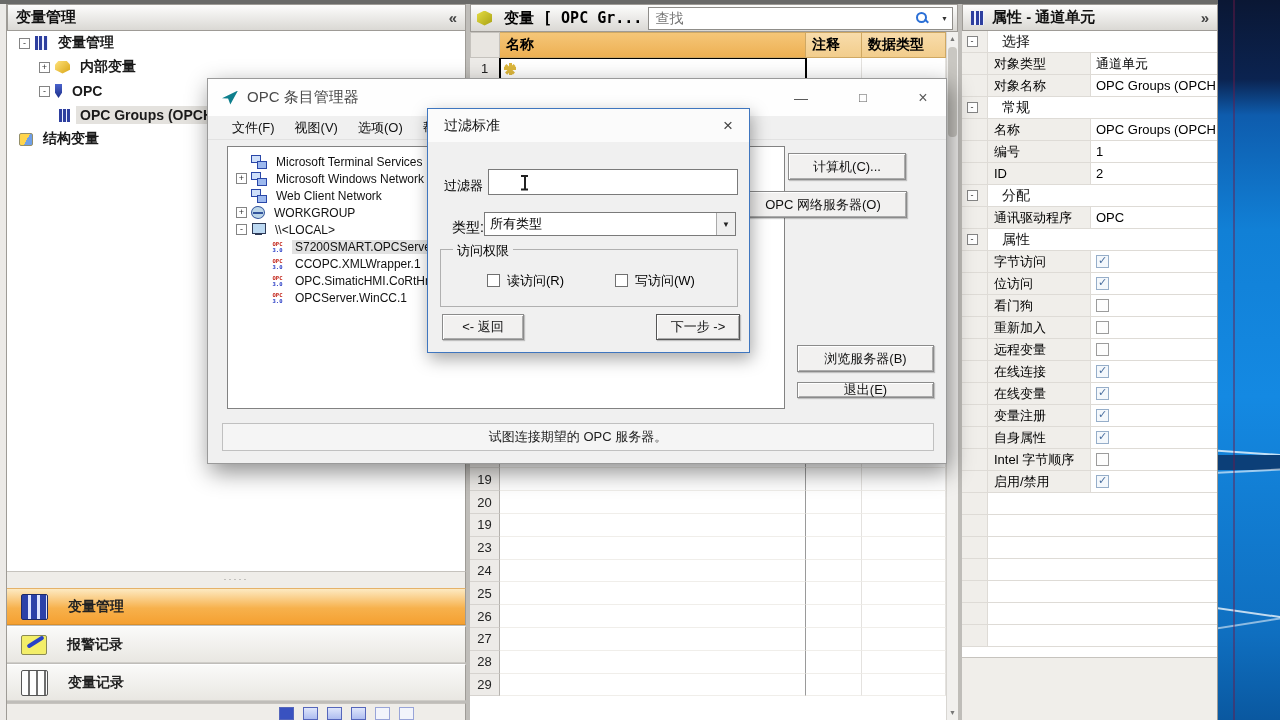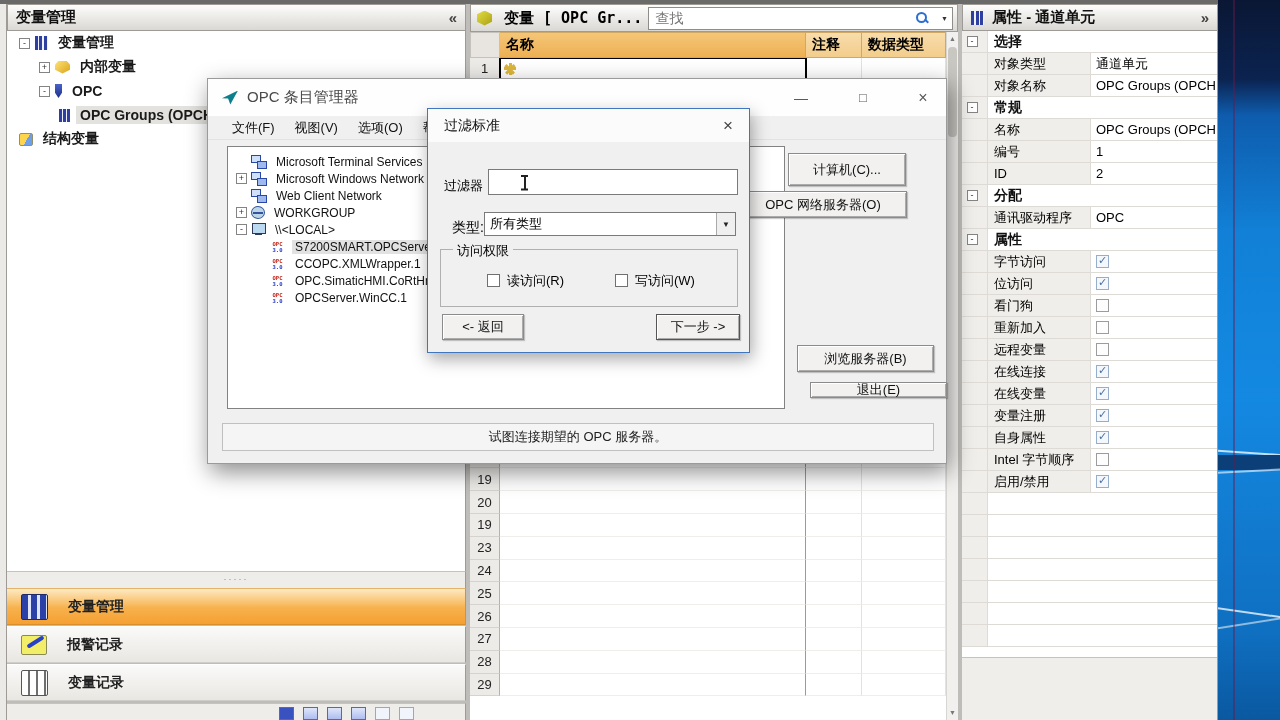--- a/index.html
+++ b/index.html
@@ -104,21 +104,21 @@
   .scroll-btn{position:absolute;left:0;width:11px;height:14px;background:#f1f0ee;color:#777;
     font-size:7px;text-align:center;line-height:14px;}
   #scroll-thumb{position:absolute;left:1px;top:15px;width:9px;height:90px;background:#c9c7c2;border-radius:4px;}
 
   
   #prop-panel{left:962px;top:4px;width:256px;height:716px;background:#f0eeea;border:1px solid #9e9b96;border-top:none;}
   #prop-header{left:962px;top:4px;width:256px;height:27px;}
   #prop-grid{left:962px;top:31px;width:255px;height:626px;background:#fff;overflow:hidden;}
   .p-row{display:flex;height:22px;border-bottom:1px solid #dedbd6;align-items:stretch;}
   .p-gutter{width:26px;background:#f0eeea;border-right:1px solid #dedbd6;display:flex;align-items:center;justify-content:center;}
-  .p-section{flex:1;display:flex;align-items:center;font-weight:bold;font-size:14px;padding-left:6px;background:#fff;color:#111;}
+  .p-section{flex:1;display:flex;align-items:center;font-weight:normal;font-size:14px;padding-left:14px;background:#fff;color:#111;}
   .p-label{width:103px;background:#f0eeea;border-right:1px solid #dedbd6;font-size:13px;display:flex;align-items:center;
     padding-left:6px;white-space:nowrap;overflow:hidden;}
   .p-value{flex:1;font-size:13px;display:flex;align-items:center;padding-left:5px;white-space:nowrap;overflow:hidden;background:#fff;}
   .cb{width:13px;height:13px;border:1px solid #9c9c9c;background:#fdfdfd;position:relative;}
   .cb.checked{border-color:#96aec9;background:#f4f8fc;}
   .cb.checked::after{content:"✓";position:absolute;left:1px;top:-2px;font-size:11px;font-weight:bold;color:#4a6f9f;}
   #prop-bottom{left:962px;top:657px;width:255px;height:63px;background:#f0eeea;border-top:1px solid #c6c3be;}
 
   
   #desktop{left:1218px;top:0;width:62px;height:720px;overflow:hidden;
@@ -144,24 +144,24 @@
   .menu-item{font-size:13px;color:#111;padding:3px 10px;cursor:pointer;}
   #opc-tree{position:absolute;left:19px;top:67px;width:558px;height:263px;background:#fff;border:1px solid #828282;
     overflow:hidden;padding-top:6px;}
   .dtree-row{display:flex;align-items:center;height:17px;font-size:12px;color:#111;white-space:nowrap;}
   .dtree-row .expander{width:11px;height:11px;font:9px/9px "Liberation Sans",sans-serif;margin-right:4px;}
   .dtree-label{padding:0 3px;}
   .dtree-label.sel{background:#e2e2e2;}
   .btn{position:absolute;background:#f2f1f0;border:1px solid #8b8b8b;font-size:13px;color:#111;
     display:flex;align-items:center;justify-content:center;cursor:pointer;
     box-shadow:inset 1px 1px 0 #fff,inset -1px -1px 0 #ababab,1px 1px 1px rgba(0,0,0,.2);}
-  #btn-computer{left:580px;top:74px;width:118px;height:33px;}
+  #btn-computer{left:580px;top:74px;width:118px;height:27px;}
   #btn-opcnet{left:531px;top:112px;width:168px;height:27px;}
   #btn-browse{left:589px;top:266px;width:137px;height:27px;}
-  #btn-exit{left:602px;top:303px;width:137px;height:16px;text-align:center;}
+  #btn-exit{left:589px;top:303px;width:137px;height:16px;text-align:center;}
   #opc-status{position:absolute;left:14px;top:344px;width:712px;height:28px;background:#f5f5f5;border:1px solid #c0c0c0;
     display:flex;align-items:center;justify-content:center;font-size:13px;color:#222;}
 
   
   #filter-dialog{left:427px;top:108px;width:323px;height:245px;background:#f0f0f0;border:1px solid #3f76bf;
     box-shadow:2px 6px 16px rgba(0,0,0,.35);z-index:40;}
   #filter-titlebar{position:absolute;left:0;top:0;width:100%;height:33px;background:#fbfbfb;
     display:flex;align-items:center;padding:0 16px;font-size:14px;color:#111;}
   #filter-close{margin-left:auto;font-size:17px;color:#444;cursor:pointer;}
   #filter-label{position:absolute;left:16px;top:68px;font-size:13px;}

